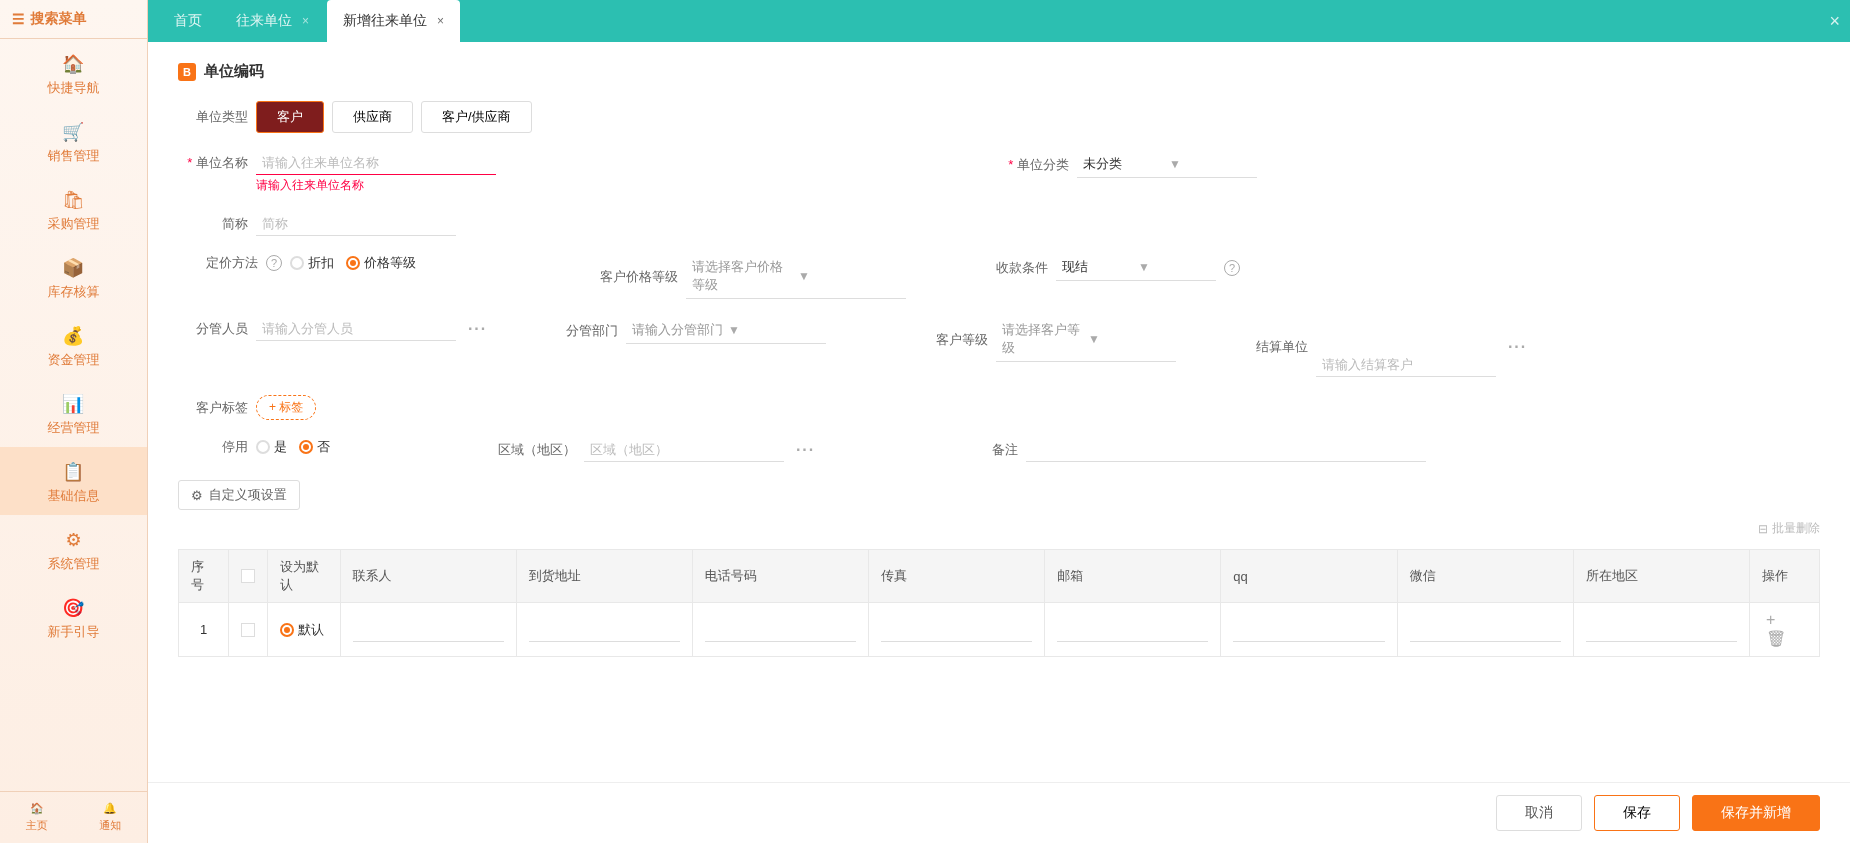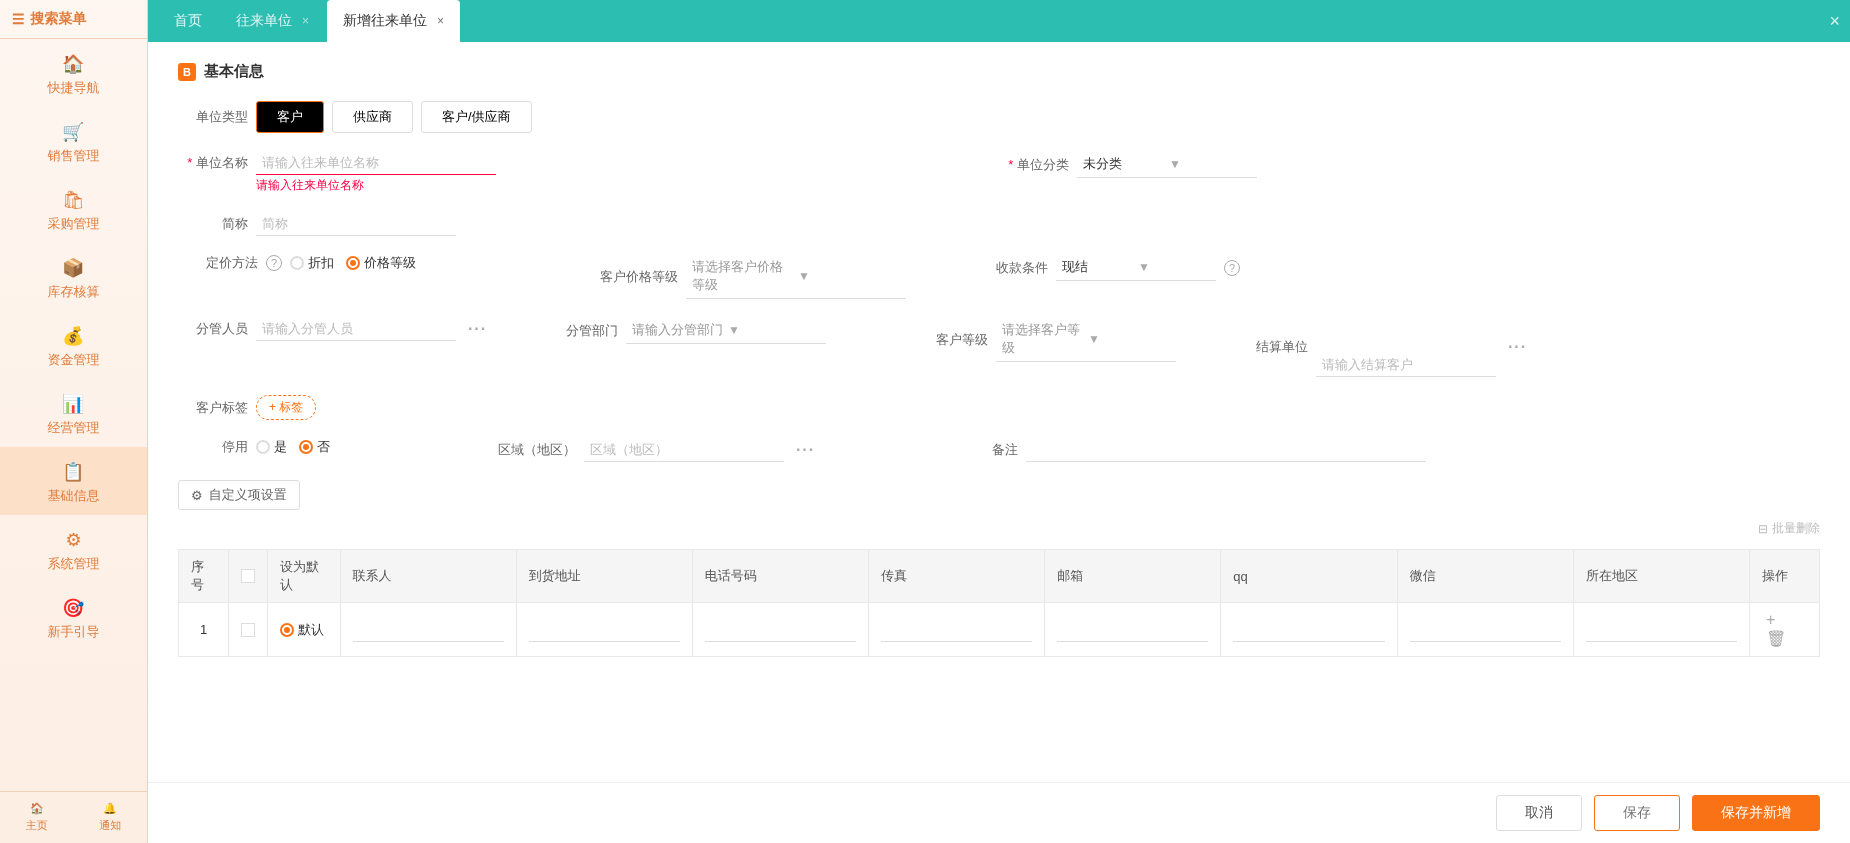--- a/index.html
+++ b/index.html
@@ -206,21 +206,21 @@
     .type-btn {
       padding: 6px 20px;
       border: 1px solid #ddd;
       border-radius: 3px;
       cursor: pointer;
       font-size: 13px;
       background: white;
       color: #000000;
     }
     .type-btn.active {
-      background: #000000;
+      background: #7f1d1d;
       color: white;
       border-color: #f97316;
     }
 
     
     .radio-group {
       display: flex;
       align-items: center;
       gap: 12px;
     }
@@ -351,21 +351,21 @@
       font-size: 14px;
       border: 1px solid;
     }
     .btn-default {
       background: white;
       color: #555;
       border-color: #ddd;
     }
     .btn-primary {
       background: white;
-      color: #737373;
+      color: #000000;
       border-color: #f97316;
     }
     .btn-warning {
       background: #f97316;
       color: white;
       border-color: #f97316;
     }
     .col-w1 { width: 320px; }
     .col-w2 { width: 360px; }
 
@@ -456,21 +456,21 @@
       <span>新增往来单位</span>
       <span class="tab-close">×</span>
     </div>
     <span class="tab-bar-close">×</span>
   </div>
 
   <div class="content-area">
 
     <div class="section-header">
       <div class="section-icon">B</div>
-      <span>基本信息</span>
+      <span>单位编码</span>
     </div>
 
     <div class="form-row">
       <div class="form-field" style="max-width: 500px;">
         <span class="form-label">单位类型</span>
         <div class="type-buttons">
           <button class="type-btn active">客户</button>
           <button class="type-btn">供应商</button>
           <button class="type-btn">客户/供应商</button>
         </div>

